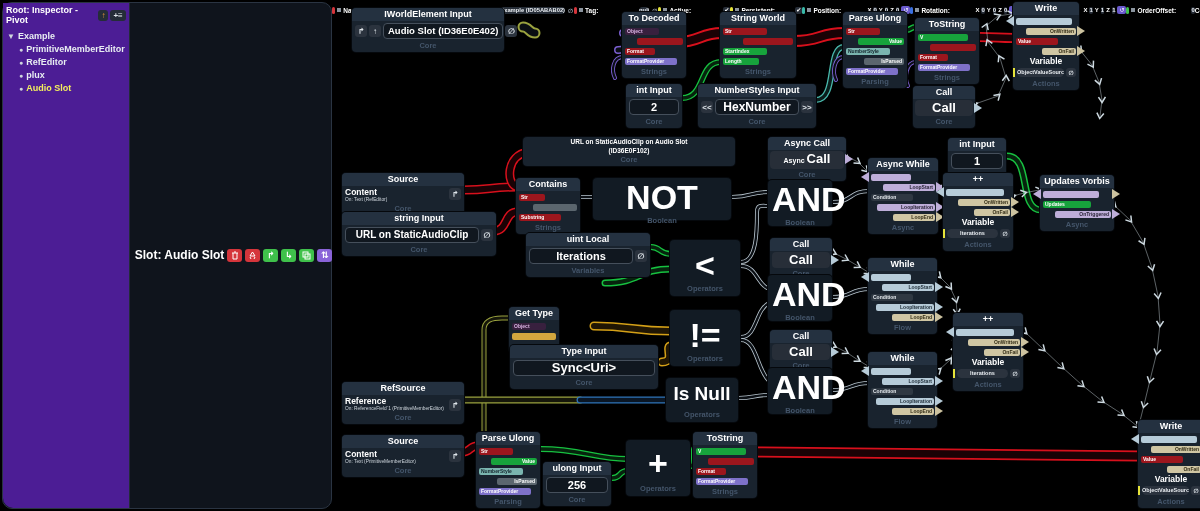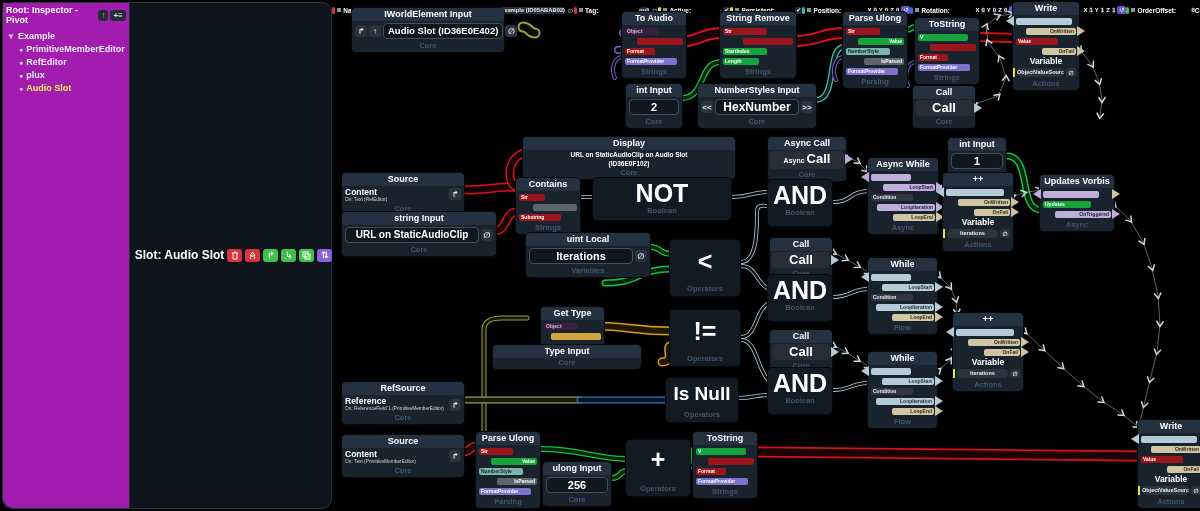--- a/index.html
+++ b/index.html
@@ -10,21 +10,21 @@
   
   #inspector{position:absolute;left:2px;top:2px;width:330px;height:507px;
     background:#0f141c;border-radius:10px;border:1px solid #2a3442;display:flex;flex-direction:column}
   #titlebar{height:20px;display:flex;align-items:center;padding:0 6px;background:#161c26;border-radius:10px 10px 0 0}
   #titlebar .t{color:#fff;font-size:12px;font-weight:bold;letter-spacing:.2px}
   .cir{width:14px;height:14px;border-radius:50%;display:flex;align-items:center;justify-content:center;
     font-size:9px;font-weight:bold;color:#fff;margin-left:5px}
   .cir.pin{background:#e8953a}
   .cir.close{background:#e5484d}
   #cols{flex:1;display:flex;min-height:0}
-  #treecol{width:132px;background:#a21caf;border-right:1px solid #232c38;display:flex;flex-direction:column;border-radius:0 0 0 10px}
+  #treecol{width:132px;background:#4c1d95;border-right:1px solid #232c38;display:flex;flex-direction:column;border-radius:0 0 0 10px}
   #treehdr{display:flex;align-items:center;padding:2px 3px;gap:2px}
   #treehdr .rt{color:#fff;font-weight:bold;font-size:9px;flex:1}
   .mbtn{background:#252d38;border-radius:3px;color:#e8953a;font-size:8px;font-weight:bold;
     padding:0 3px;height:11px;display:flex;align-items:center}
   .mbtn.w{color:#dfe5ea}
   #tree{padding:3px 4px;font-size:9px;font-weight:bold;color:#e8edf2;line-height:13px}
   .ti{white-space:nowrap;display:flex;align-items:center;gap:3px}
   .ti .b{font-size:7px;color:#cfd6dd}
   .ti.sel{color:#f3ef5e}
   .ti.root .b{font-size:8px}
@@ -84,21 +84,21 @@
   .c-lav{background:#beaed9;color:#2a2438}.c-tan{background:#d0c6a3;color:#332d16}
   .c-dark{background:#2f3842;color:#e5eaee}
   .nv{background:#10171f;border:1px solid #454f5b;border-radius:4px;color:#fff;font-weight:bold;
     text-align:center;font-size:11px;line-height:14px;padding:0 4px;white-space:nowrap}
   .nbtn{background:#2b333e;border-radius:3px;color:#dfe5ea;font-size:8px;font-weight:bold;
     min-width:12px;height:12px;display:flex;align-items:center;justify-content:center;flex:none}
   .ar{width:0;height:0;border-top:5px solid transparent;border-bottom:5px solid transparent;position:absolute}
   .ar.r{border-left:8px solid #cdc3a0;right:-9px}
   .ar.l{border-right:8px solid #b6cbd8;left:-10px}
   .ar.lavr{border-left-color:#beaed9}.ar.lblr{border-left-color:#b6cbd8}.ar.lavl{border-right-color:#beaed9}
-  .op .big{font-size:25px;font-weight:bold;color:#fff;text-align:center;line-height:1.05;padding:2px 4px 0}
+  .op .big{font-size:34px;font-weight:bold;color:#fff;text-align:center;line-height:1.05;padding:2px 4px 0}
   .op{background:#121b24}
   .vhd{text-align:center;color:#fff;font-weight:bold;font-size:8.5px;line-height:9px}
   .vrow{display:flex;align-items:center;gap:2px}
   .ytag{width:2px;height:9px;background:#e6e33a;flex:none;margin-left:-3px}
   .vpill{flex:1;background:#2b333e;border-radius:5px;color:#e9edf1;font-size:5.5px;font-weight:bold;
     height:9px;line-height:9px;text-align:center;overflow:hidden;white-space:nowrap}
   .sub{font-size:4.8px;color:#cfd6dd;line-height:5px}
   .srcl{font-size:8.5px;color:#fff;font-weight:bold;line-height:9px}
   .callbtn{background:#272e38;border-radius:4px;color:#fff;font-weight:bold;font-size:13px;
     text-align:center;line-height:16px;position:relative;margin:1px 2px}
@@ -519,40 +519,40 @@
     <span class="nbtn">↑</span>
     <span class="nv" style="flex:1;font-size:9.5px">Audio Slot (ID36E0E402)</span>
     <span class="nbtn">∅</span>
   </div>
         </div>
   <div class="nf">Core</div>
 </div>
 
 
 <div class="node" style="left:290px;top:12px;width:64px">
-  <div class="nh">To Audio</div>
+  <div class="nh">To Decoded</div>
   <div class="nbody">
     <div class="prow">
             <span class="bar c-objdark" style="width:34px">Object</span>
           </div>
     <div class="prow">
             <span class="bar c-red rgt" style="width:46px"></span>
           </div>
     <div class="prow">
             <span class="bar c-red" style="width:30px">Format</span>
           </div>
     <div class="prow">
             <span class="bar c-purple" style="width:52px">FormatProvider</span>
           </div>
   </div>
   <div class="nf">Strings</div>
 </div>
 
 <div class="node" style="left:388px;top:12px;width:76px">
-  <div class="nh">String Remove</div>
+  <div class="nh">String World</div>
   <div class="nbody">
     <div class="prow">
             <span class="bar c-red" style="width:44px">Str</span>
           </div>
     <div class="prow">
             <span class="bar c-red rgt" style="width:50px"></span>
           </div>
     <div class="prow">
             <span class="bar c-green" style="width:44px">StartIndex</span>
           </div>
@@ -652,21 +652,20 @@
   <div class="nf">Core</div>
 </div>
 
 <div class="node" style="left:581px;top:86px;width:62px">
   <div class="nh">Call</div>
   <div class="callbtn"><span>Call</span><span class="ar r lblr" style="top:3px"></span></div>
   <div class="nf">Core</div>
 </div>
 
 <div class="node" style="left:191px;top:137px;width:212px">
-  <div class="nh">Display</div>
   <div class="dispsub">URL on StaticAudioClip on Audio Slot</div>
   <div class="dispsub" style="padding-top:0">(ID36E0F102)</div>
   <div class="nf">Core</div>
 </div>
 
 <div class="node" style="left:436px;top:137px;width:78px">
   <div class="nh">Async Call</div>
   <div class="callbtn"><span class="pre">Async</span><span>Call</span><span class="ar r lavr" style="top:3px"></span></div>
   <div class="nf">Core</div>
 </div>
@@ -847,40 +846,43 @@
           </div>
   </div>
   <div class="nf">Flow</div>
 </div>
 
 <div class="node op" style="left:436px;top:275px;width:64px;height:46px">
   <div class="big">AND</div>
   <div class="nf">Boolean</div>
 </div>
 
-<div class="node" style="left:209px;top:307px;width:63px">
+<div class="node" style="left:177px;top:307px;width:50px">
   <div class="nh">Get Type</div>
   <div class="nbody">
     <div class="prow">
             <span class="bar c-objdark" style="width:34px">Object</span>
           </div>
     <div class="prow">
             <span class="bar c-gold rgt" style="width:50px"></span>
           </div>
   </div>
   <div class="nf">Utility</div>
 </div>
 
 <div class="node op" style="left:338px;top:310px;width:70px;height:56px">
   <div class="big" style="padding-top:8px">!=</div>
   <div class="nf" style="position:absolute;bottom:1px;width:100%">Operators</div>
 </div>
 
-<div class="node" style="left:161px;top:345px;width:148px">
+<div class="node" style="left:178px;top:345px;width:148px">
   <div class="nh">Type Input</div>
+  <div class="nbody">
+          <span class="nv" style="font-size:13px">Sync&lt;Uri&gt;</span>
+        </div>
   <div class="nf">Core</div>
 </div>
 
 <div class="node" style="left:438px;top:330px;width:62px">
   <div class="nh">Call</div>
   <div class="callbtn"><span>Call</span><span class="ar r lblr" style="top:3px"></span></div>
   <div class="nf">Core</div>
 </div>
 
 <div class="node" style="left:536px;top:352px;width:69px">

